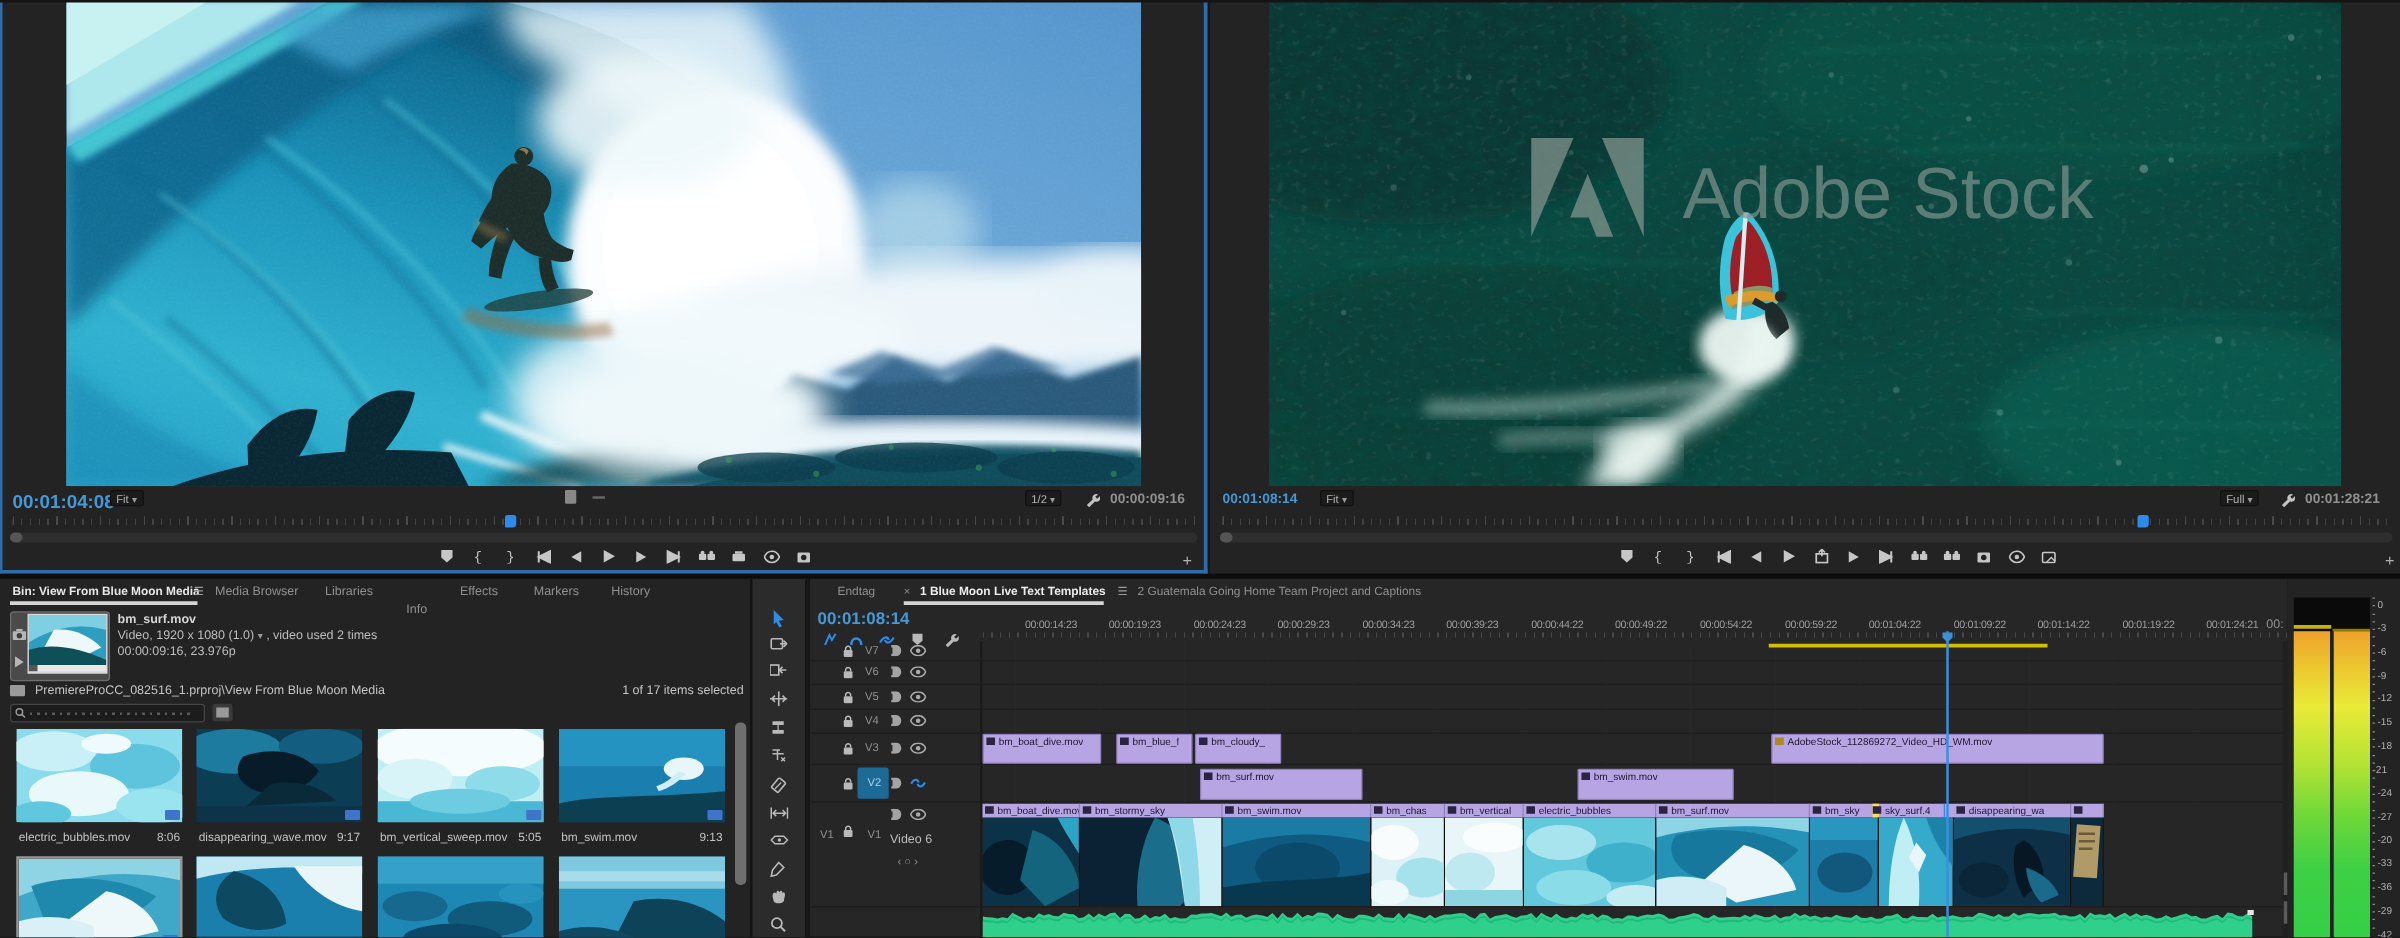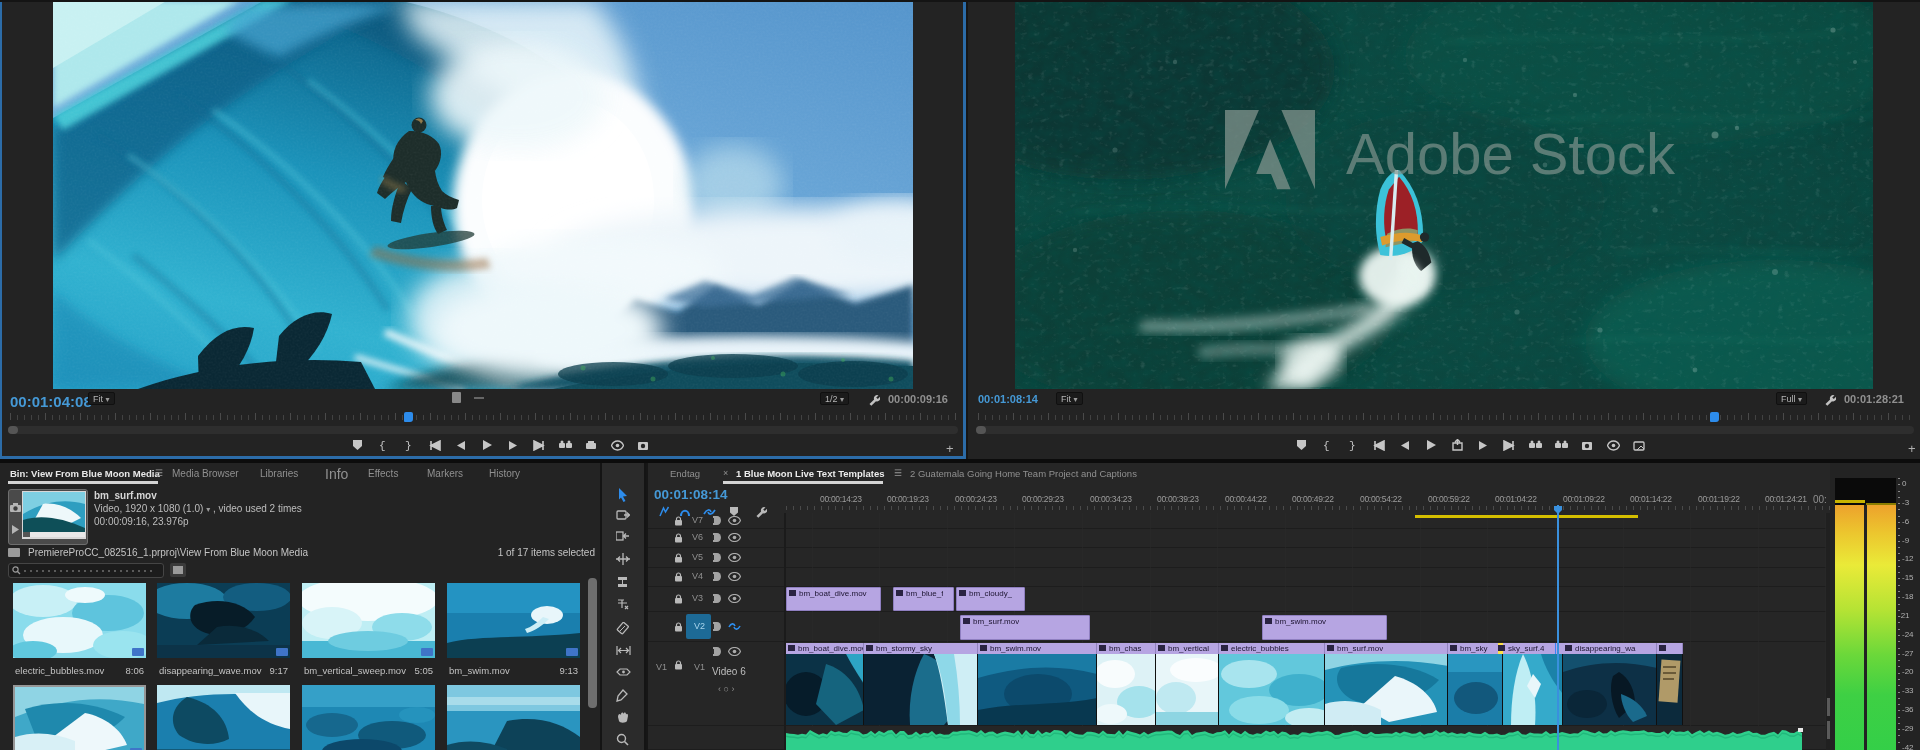--- a/index.html
+++ b/index.html
@@ -413,21 +413,21 @@
     </div>
 <div class="abs" style="left:1908px;top:441px;font-size:13px;color:#b0b0b0">+</div>
 <div class="abs" style="left:0;top:459px;width:1920px;height:4px;background:#0c0c0c"></div>
 <div class="abs" style="left:0;top:463px;width:600px;height:287px;background:#232323;overflow:hidden">
 <div class="abs" style="left:0;top:0;width:600px;height:21px;background:#232323"></div>
 <div class="abs" style="left:10px;top:5px;font-size:9.5px;color:#e8e8e8;font-weight:bold">Bin: View From Blue Moon Media</div>
       <div class="abs" style="left:155px;top:5px;font-size:9px;color:#9a9a9a">☰</div>
 <div class="abs" style="left:8px;top:18px;width:150px;height:3px;background:#d4d4d4"></div>
 <div class="abs dim" style="left:172px;top:5px;font-size:10px">Media Browser</div>
 <div class="abs dim" style="left:260px;top:5px;font-size:10px">Libraries</div>
-<div class="abs dim" style="left:325px;top:3px;font-size:14px">Info</div>
+<div class="abs dim" style="left:325px;top:19px;font-size:10px">Info</div>
 <div class="abs dim" style="left:368px;top:5px;font-size:10px">Effects</div>
 <div class="abs dim" style="left:427px;top:5px;font-size:10px">Markers</div>
 <div class="abs dim" style="left:489px;top:5px;font-size:10px">History</div>
 <div class="abs" style="left:8px;top:26px;width:80px;height:56px;background:#4a4a4a;border:1px solid #6e6e6e;border-radius:3px"></div>
 <div class="abs" style="left:10px;top:40px">
         <svg width="11" height="9">
           <rect x="0" y="2" width="11" height="7" rx="1" fill="#b5b5b5"></rect>
           <rect x="3" y="0" width="5" height="2" fill="#b5b5b5"></rect>
           <circle cx="5.5" cy="5.5" r="2.2" fill="#3c3c3c"></circle>
         </svg>
@@ -841,20 +841,23 @@
 <div class="abs" style="left:64px;top:203px;font-size:10px;color:#bdbdbd">Video 6</div>
 <div class="abs dim" style="left:70px;top:221px;font-size:9px">‹ ○ ›</div>
 <div class="clip" style="left:138px;top:124px;width:95px;height:24px">
         <div class="cliplab"><span class="fico"></span>bm_boat_dive.mov</div>
       </div>
 <div class="clip" style="left:245px;top:124px;width:61px;height:24px">
         <div class="cliplab"><span class="fico"></span>bm_blue_f</div>
       </div>
 <div class="clip" style="left:308px;top:124px;width:69px;height:24px">
         <div class="cliplab"><span class="fico"></span>bm_cloudy_</div>
+      </div>
+<div class="clip" style="left:769px;top:124px;width:266px;height:24px">
+        <div class="cliplab"><span style="display:inline-block;width:7px;height:6px;background:#b08820;margin-right:3px"></span>AdobeStock_112869272_Video_HD_WM.mov</div>
       </div>
 <div class="clip" style="left:312px;top:152px;width:130px;height:25px">
         <div class="cliplab"><span class="fico"></span>bm_surf.mov</div>
       </div>
 <div class="clip" style="left:614px;top:152px;width:125px;height:25px">
         <div class="cliplab"><span class="fico"></span>bm_swim.mov</div>
       </div>
 <div class="abs" style="left:138px;top:180px;width:897px;height:11px;background:#b6a5e2"></div>
 <div class="abs" style="left:138px;top:180px;width:78px;height:11px;overflow:hidden;border-right:1px solid #9283bf">
         <div class="cliplab"><span class="fico"></span>bm_boat_dive.mov</div>

